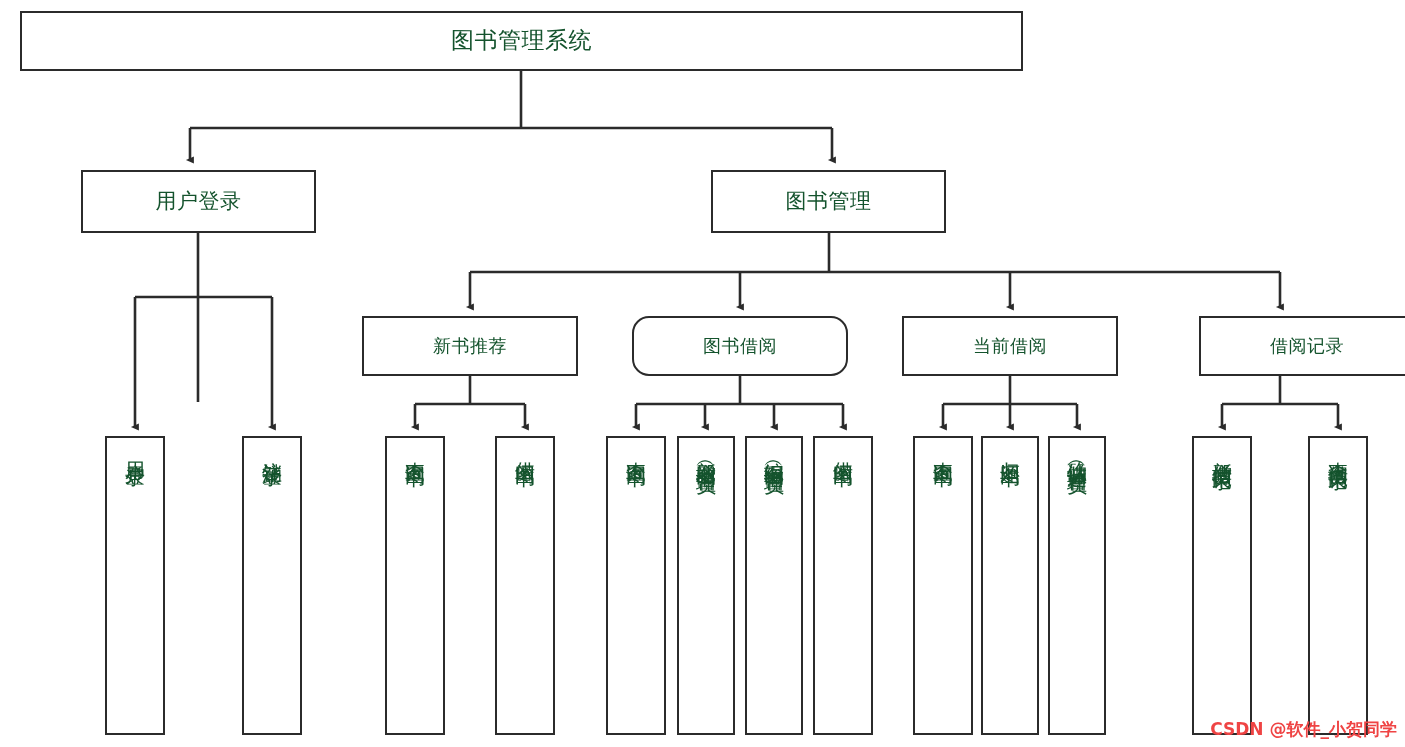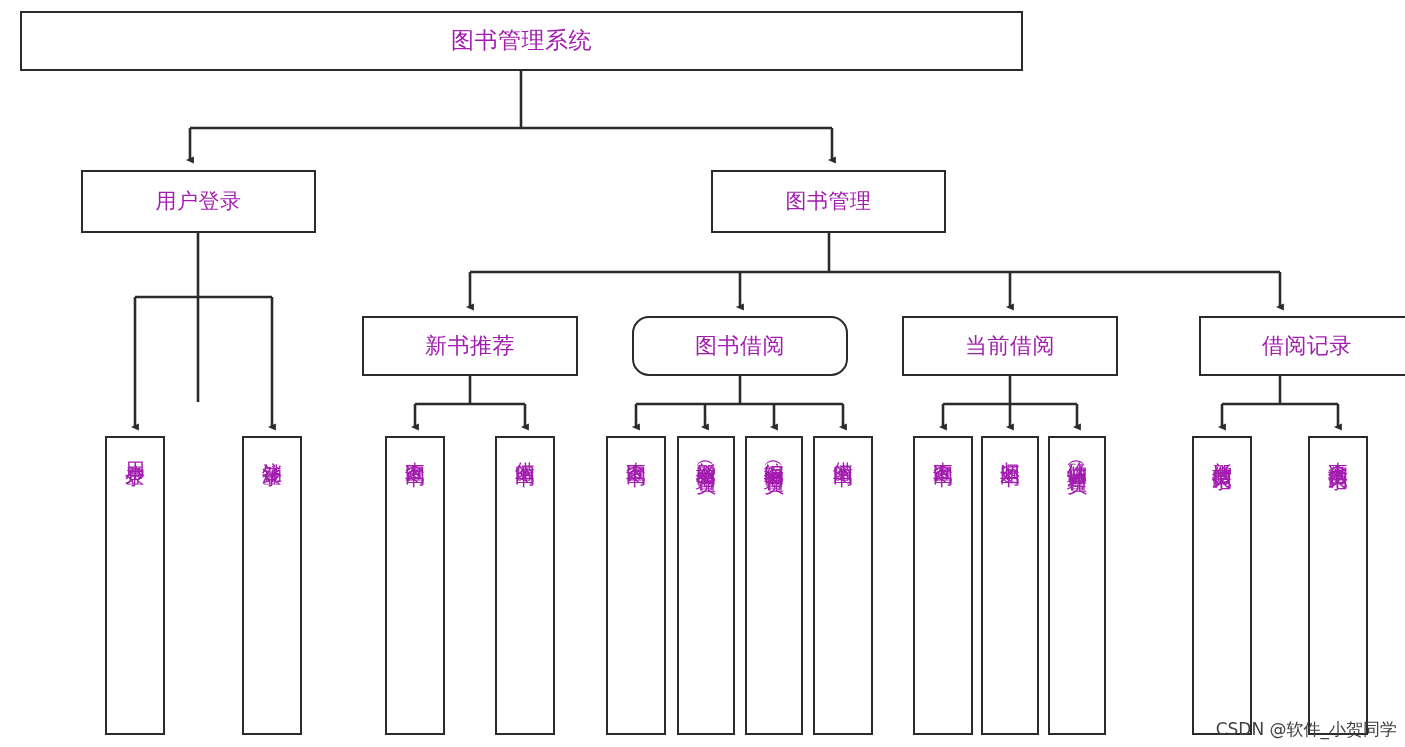--- a/index.html
+++ b/index.html
@@ -27,31 +27,31 @@
     pointer-events: none;
   }
   .node {
     position: absolute;
     box-sizing: border-box;
     background: #ffffff;
     border: 2px solid #2b2b2b;
     display: flex;
     align-items: center;
     justify-content: center;
-    color: #a21caf;
+    color: #14532d;
     z-index: 2;
   }
   .node.level0 {
     font-size: 23px;
   }
   .node.level1 {
     font-size: 21px;
   }
   .node.level2 {
-    font-size: 22px;
+    font-size: 18px;
   }
   .node.leaf {
     font-size: 20px;
     align-items: flex-start;
     justify-content: center;
     padding-top: 8px;
   }
   .node .label-h {
     line-height: 1.2;
     letter-spacing: 0.5px;
@@ -63,24 +63,25 @@
     line-height: 1.05;
     letter-spacing: 2px;
     white-space: nowrap;
     text-align: left;
   }
   #watermark {
     position: absolute;
     right: 8px;
     bottom: 6px;
     font-size: 17px;
-    color: #404040;
+    color: #ef4444;
     z-index: 5;
     white-space: nowrap;
     font-family: "DejaVu Sans", "Liberation Sans", sans-serif;
+    font-weight: bold;
   }
 </style>
 </head>
 <body>
 
 <div id="diagram-root">
 
   <svg id="edge-layer" viewBox="0 0 1405 747" width="1405" height="747" xmlns="http://www.w3.org/2000/svg">
     <defs>
       <marker id="arrowhead" markerWidth="9" markerHeight="9" refX="4.2" refY="4.3" orient="auto" markerUnits="userSpaceOnUse">

